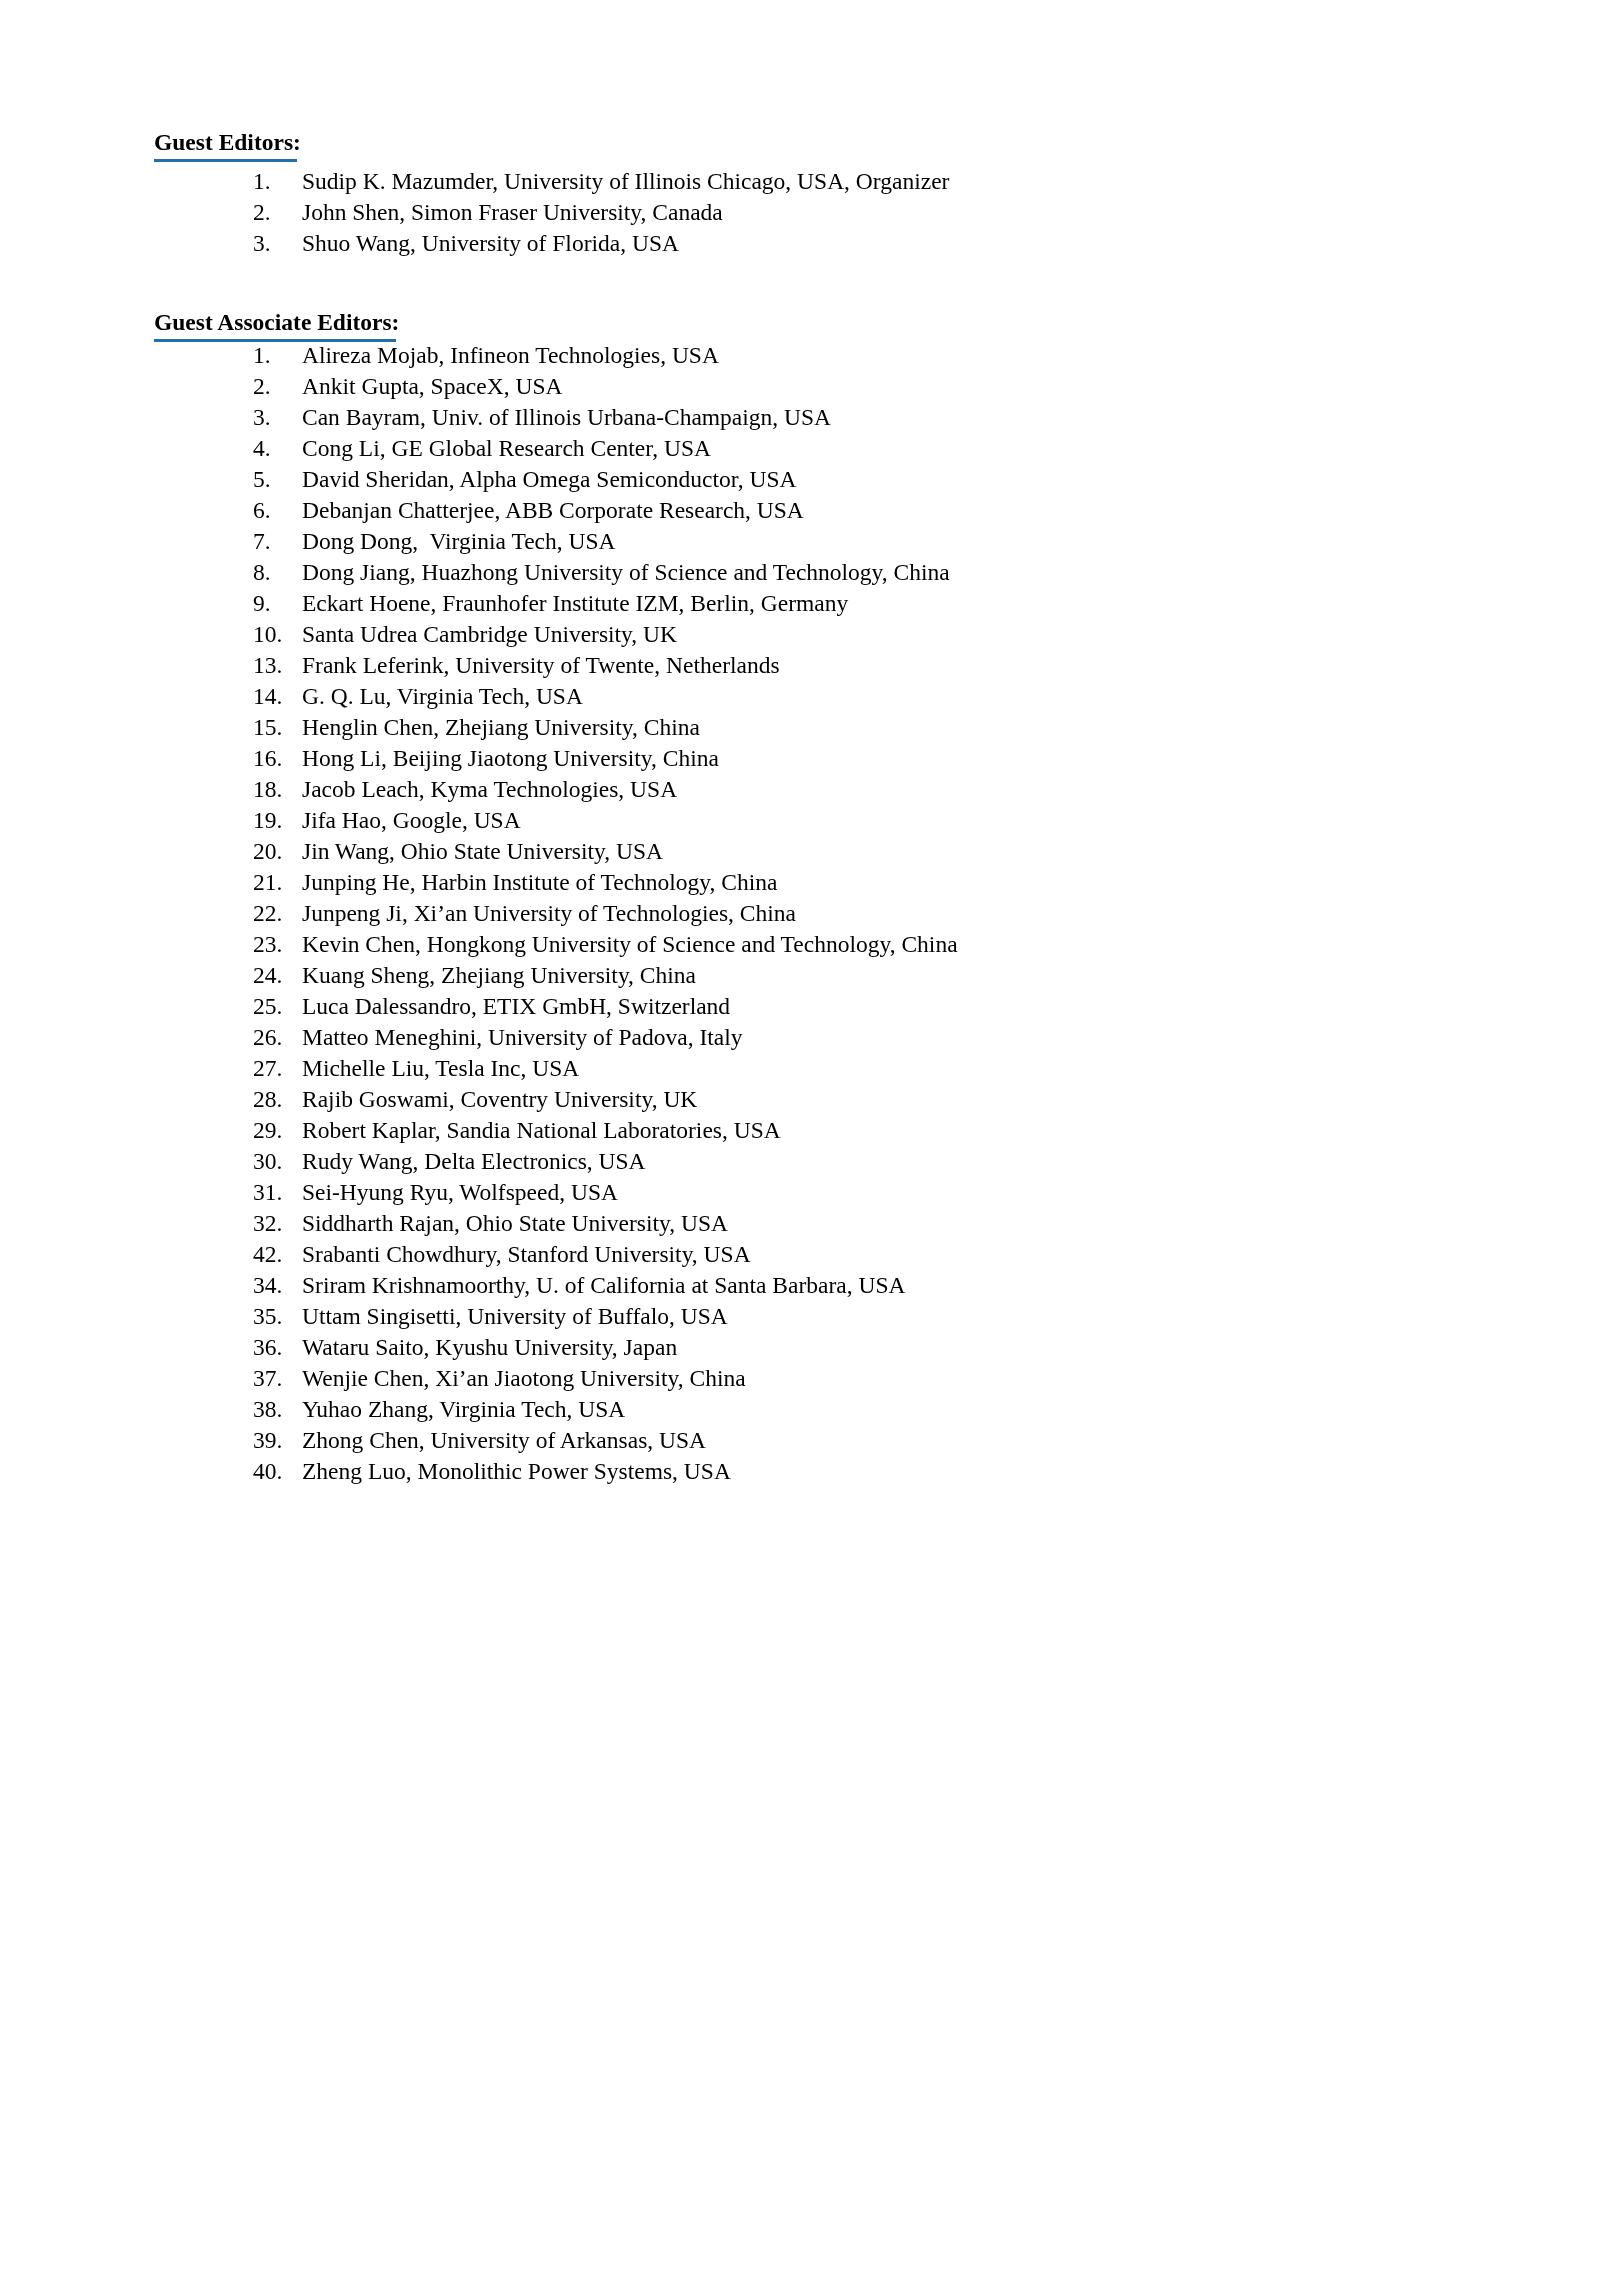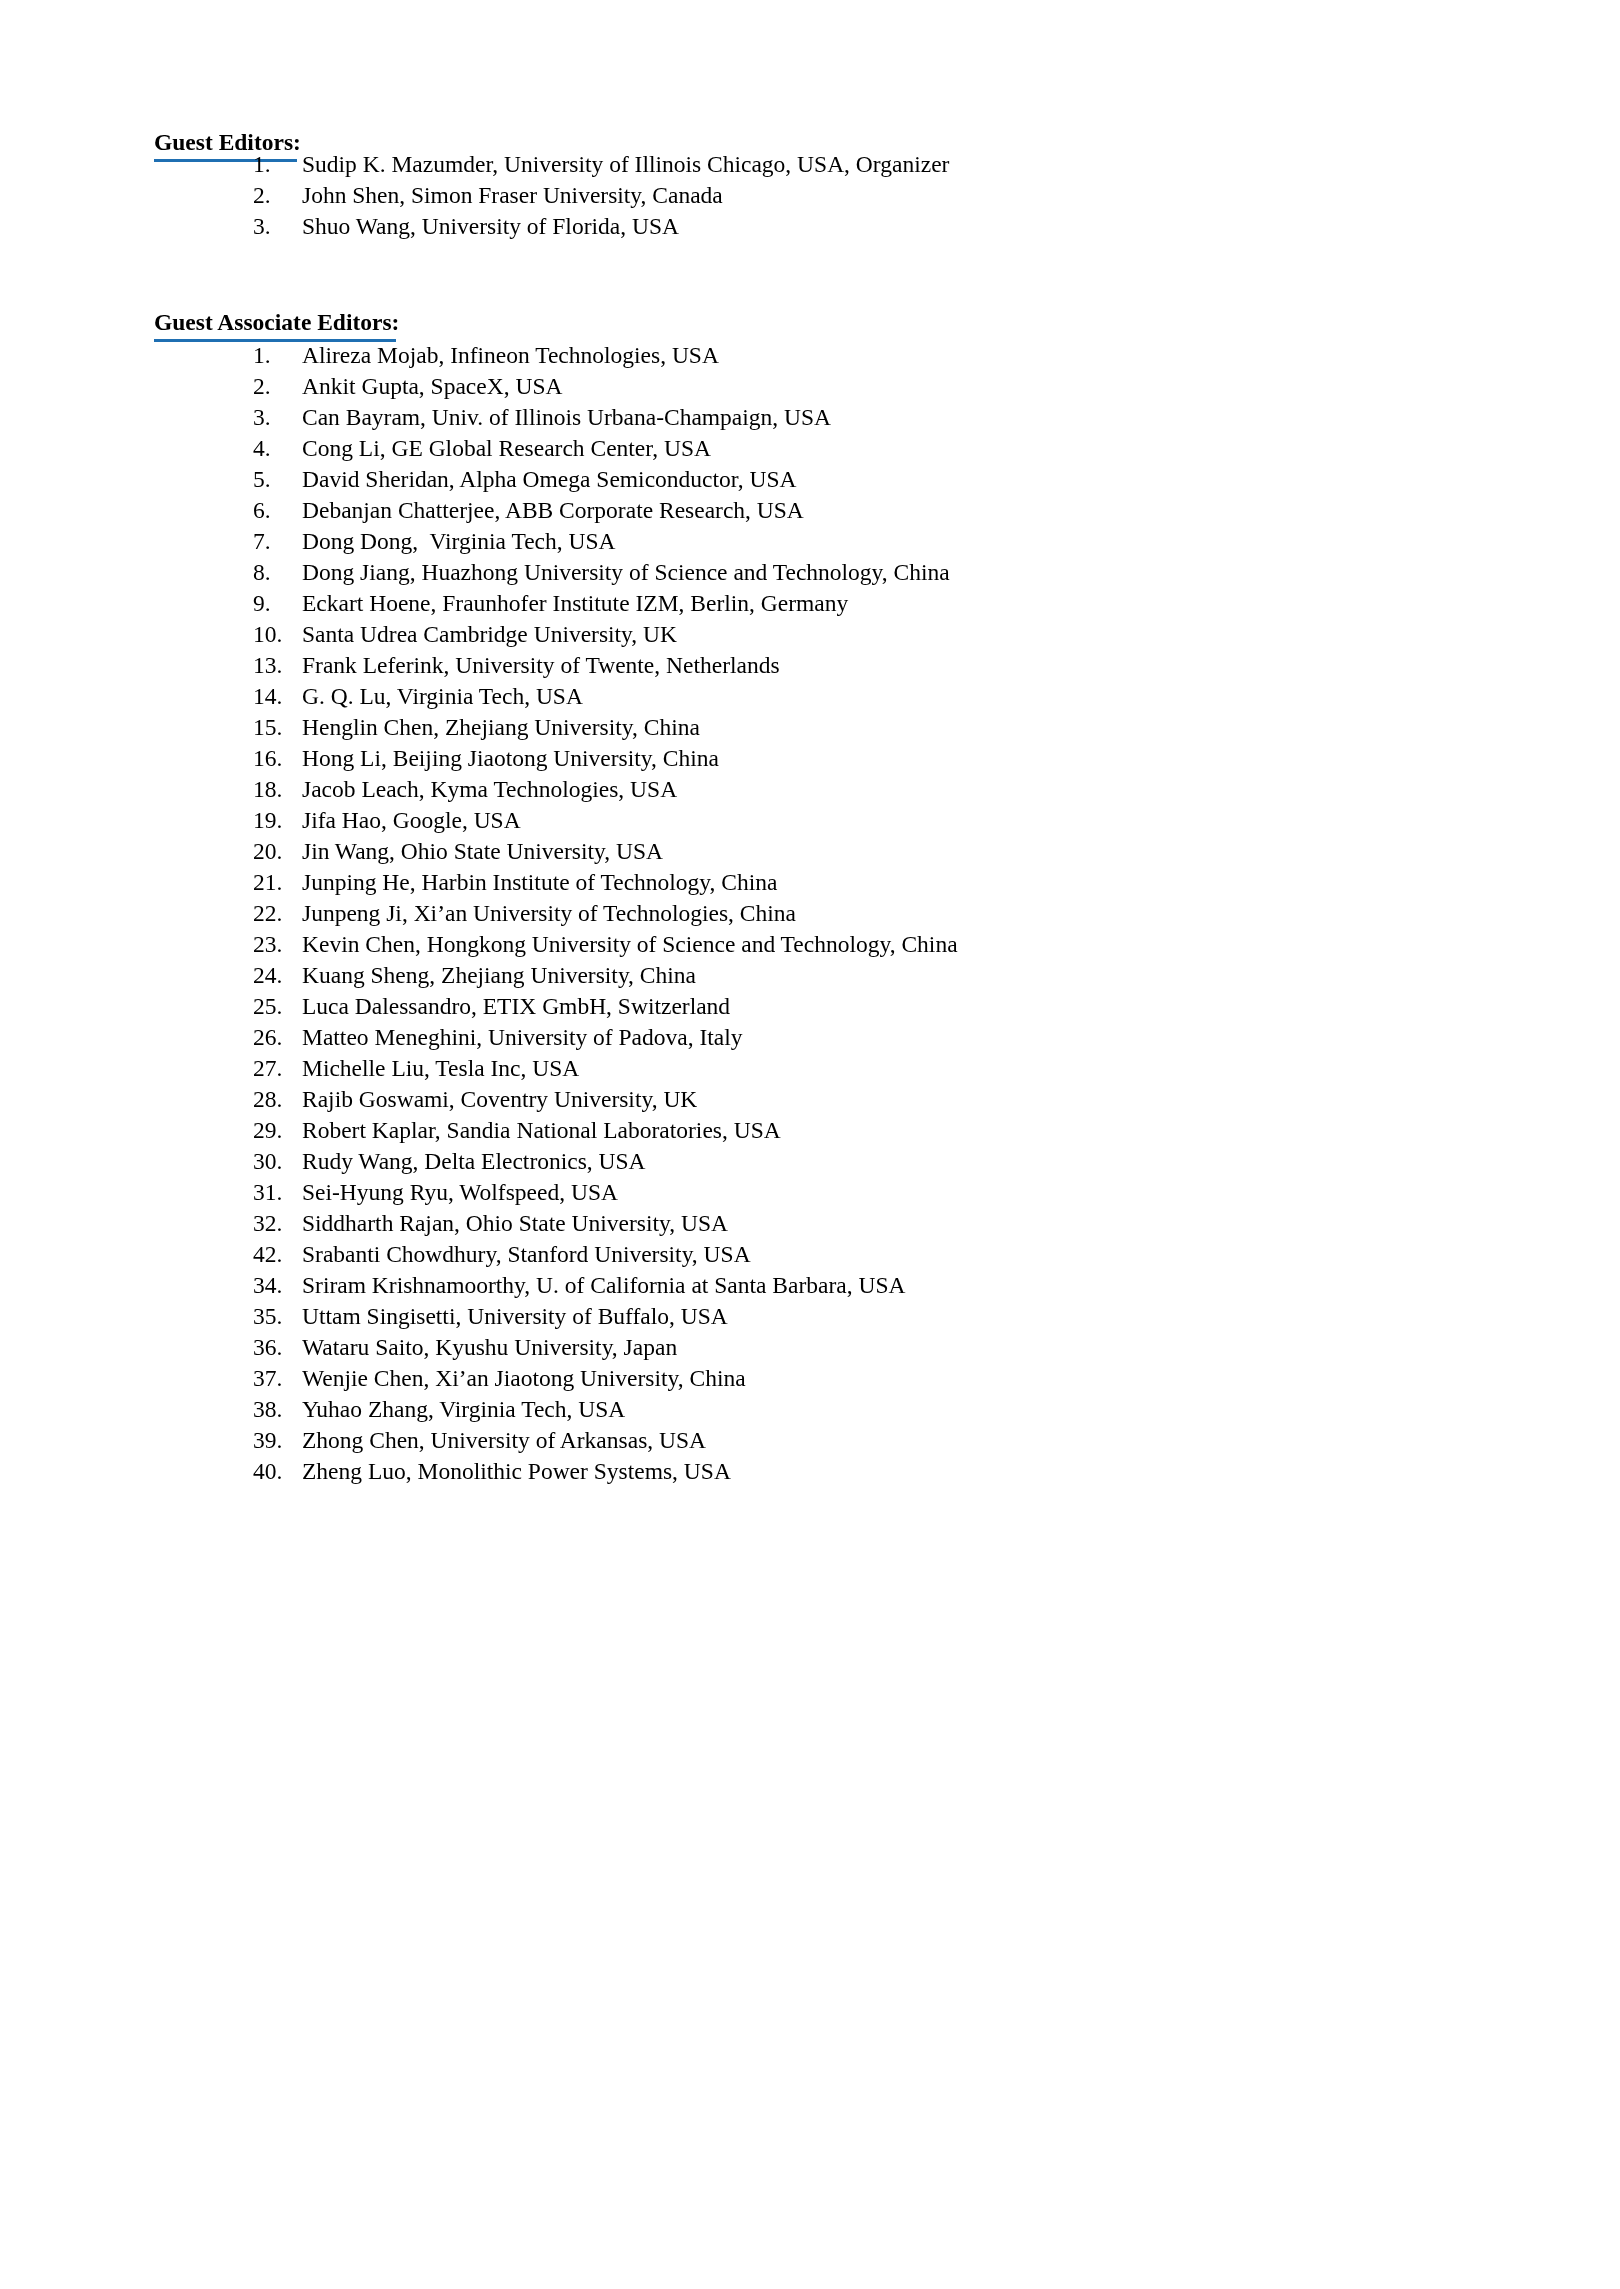--- a/index.html
+++ b/index.html
@@ -48,21 +48,21 @@
     .heading-1 { top: 127px; }
     .heading-2 { top: 307px; font-family: Liberation Serif, serif; }
 
     .list {
       position: absolute;
       left: 253px;
       margin: 0;
       padding: 0;
       list-style: none;
     }
-    .list-1 { top: 149px; }
+    .list-1 { top: 166px; }
     .list-2 { top: 340px; }
 
     .list-item {
       position: relative;
       height: 31px;
       line-height: 31px;
       font-size: 23.5px;
       white-space: nowrap;
     }
     .list-item .item-num {

